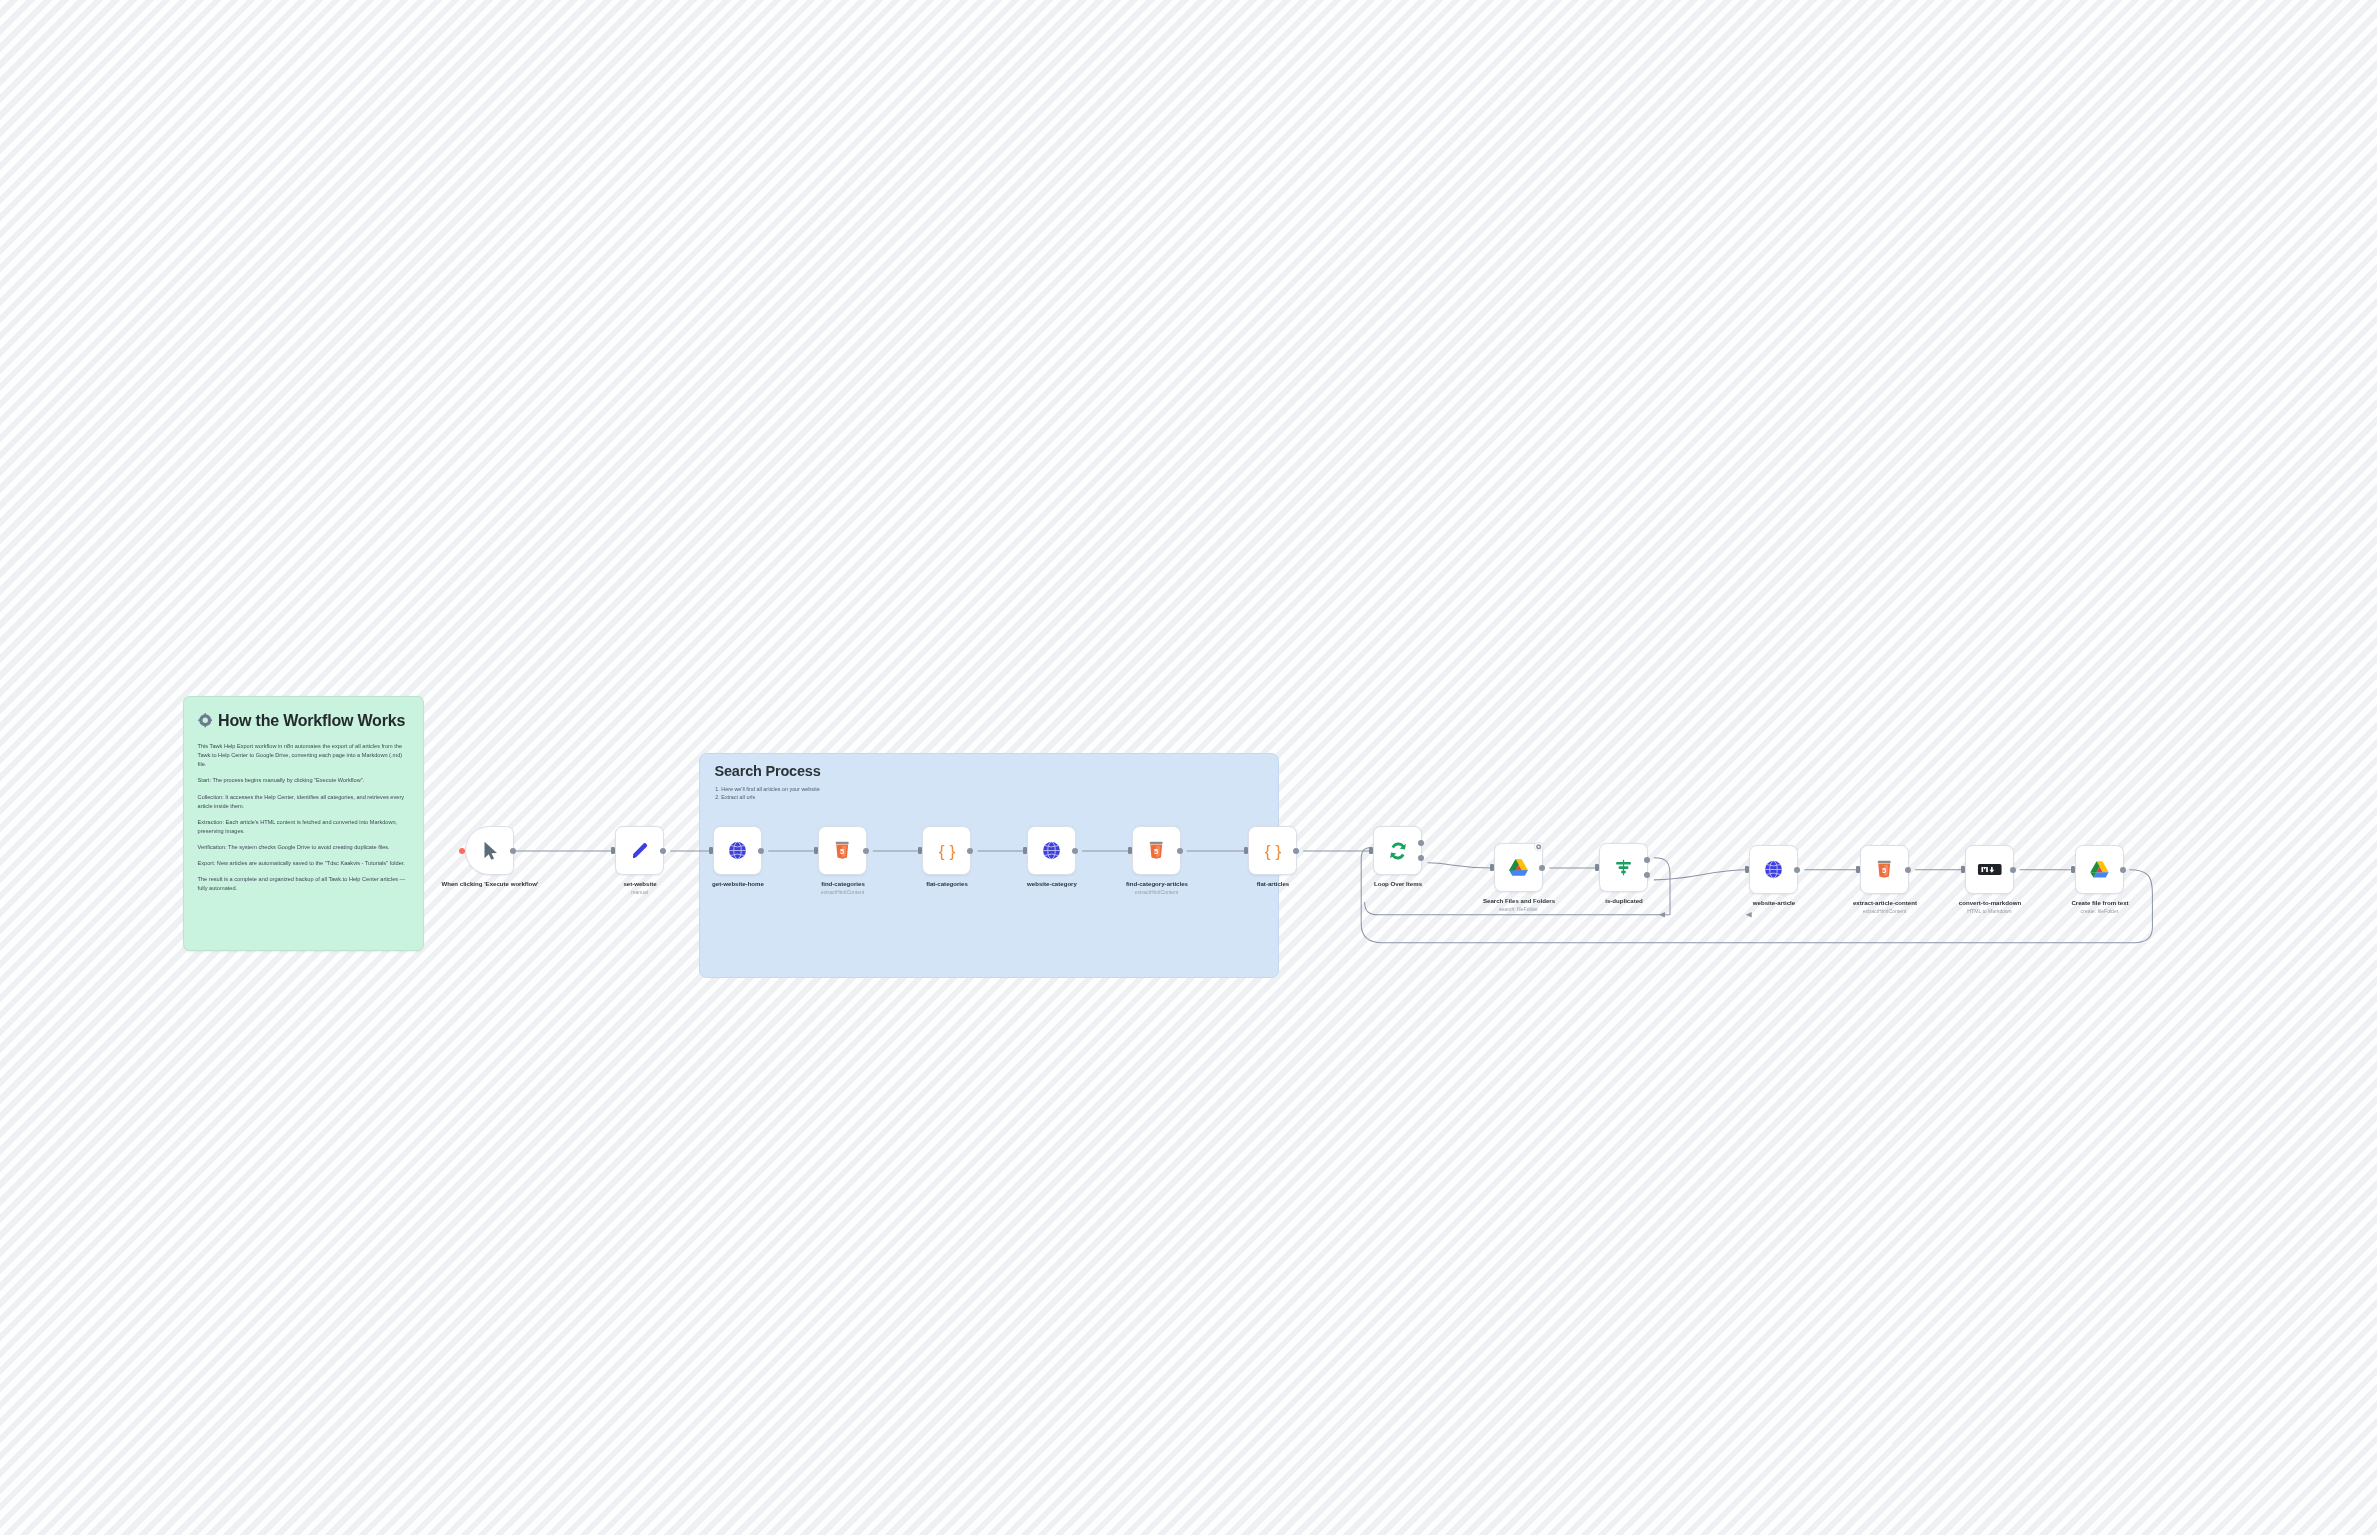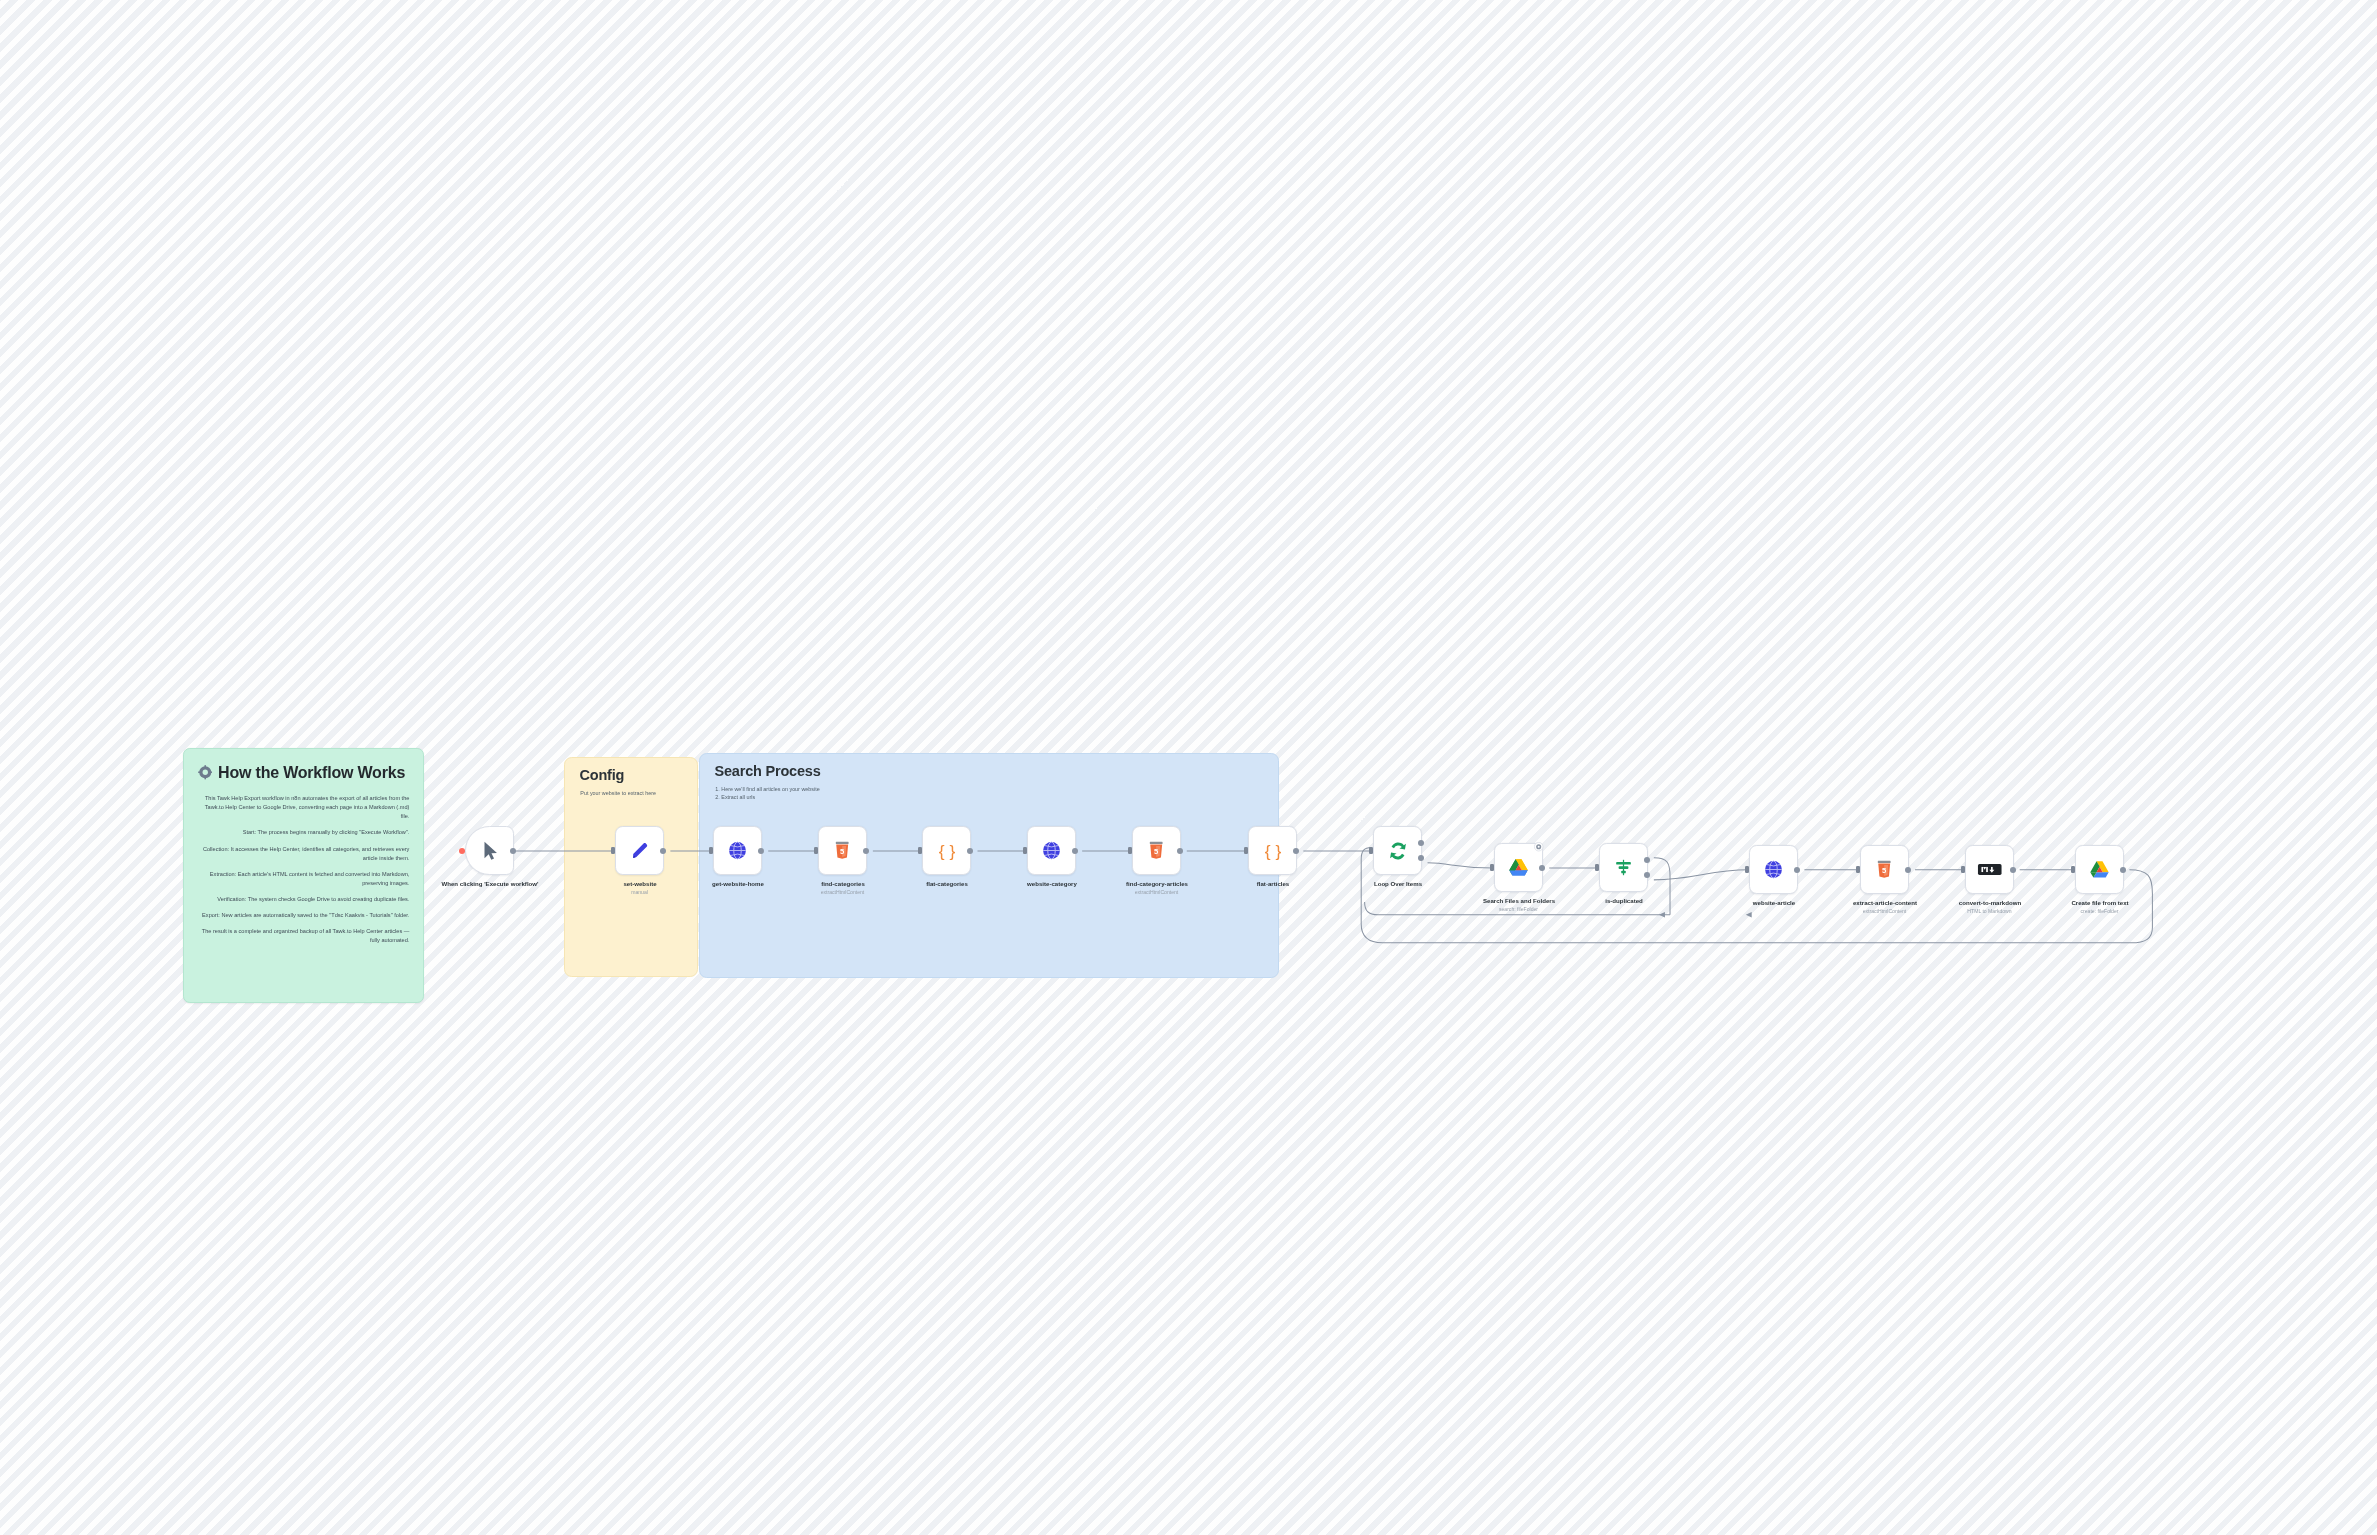--- a/index.html
+++ b/index.html
@@ -18,28 +18,27 @@
       rgba(255,255,255,0.85) 0px,
       rgba(255,255,255,0.85) 6px,
       rgba(235,238,242,0.75) 6px,
       rgba(235,238,242,0.75) 12px
     );
   }
 
   
   #sticky-note {
     position: absolute;
-    left: 183px; top: 748px;
+    left: 183px; top: 696px;
     width: 241px; height: 255px;
     background: #c9f2df;
     border: 0.9px solid #b4e6d0;
     border-radius: 6.8px;
     padding: 14.5px 13.6px 8.5px 13.6px;
     box-shadow: 0 0.9px 1.7px rgba(0,0,0,0.06);
-    text-align: right;
   }
   .note-head { display: flex; align-items: center; gap: 6px; margin-bottom: 12.8px; }
   .note-gear { width: 14.5px; height: 14.5px; flex: 0 0 14.5px; }
   .note-title {
     font-size: 16px; font-weight: 700; color: #24292e; letter-spacing: -0.2px;
   }
   .note-body p {
     font-size: 5.6px; line-height: 9px; color: #3f4b56;
     margin-bottom: 7.2px;
   }
@@ -104,26 +103,20 @@
     position: absolute; width: 6px; height: 6px; border-radius: 50%;
     background: #ff6b5e;
   }
   svg { display: block; }
 </style>
 </head>
 <body>
 
 <div id="canvas">
 
-  <div class="section" id="section-config">
-    <div class="sec-title">Config</div>
-    <div class="sec-sub">
-      <div>Put your website to extract here</div>
-    </div>
-  </div>
 
   <div class="section" id="section-search">
     <div class="sec-title">Search Process</div>
     <div class="sec-sub">
       <div>1. Here we'll find all articles on your website</div>
       <div>2. Extract all urls</div>
     </div>
   </div>
 
 

